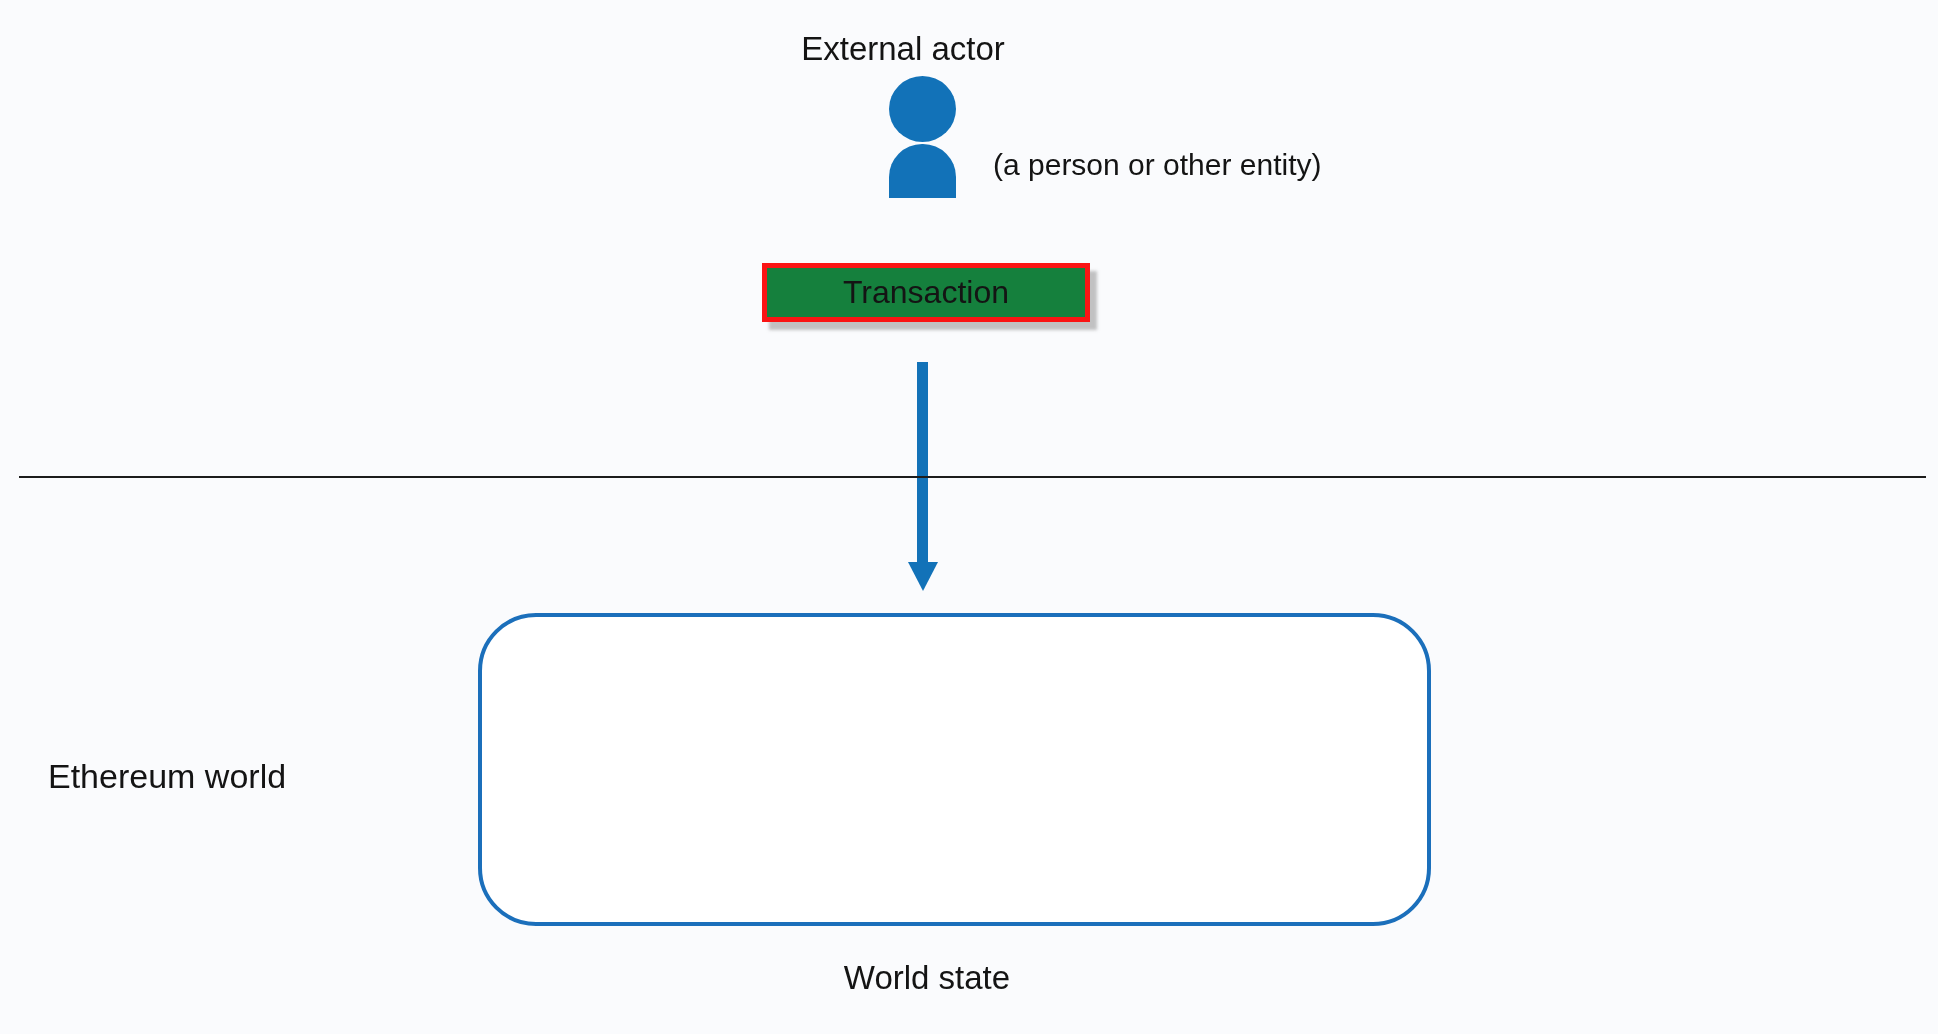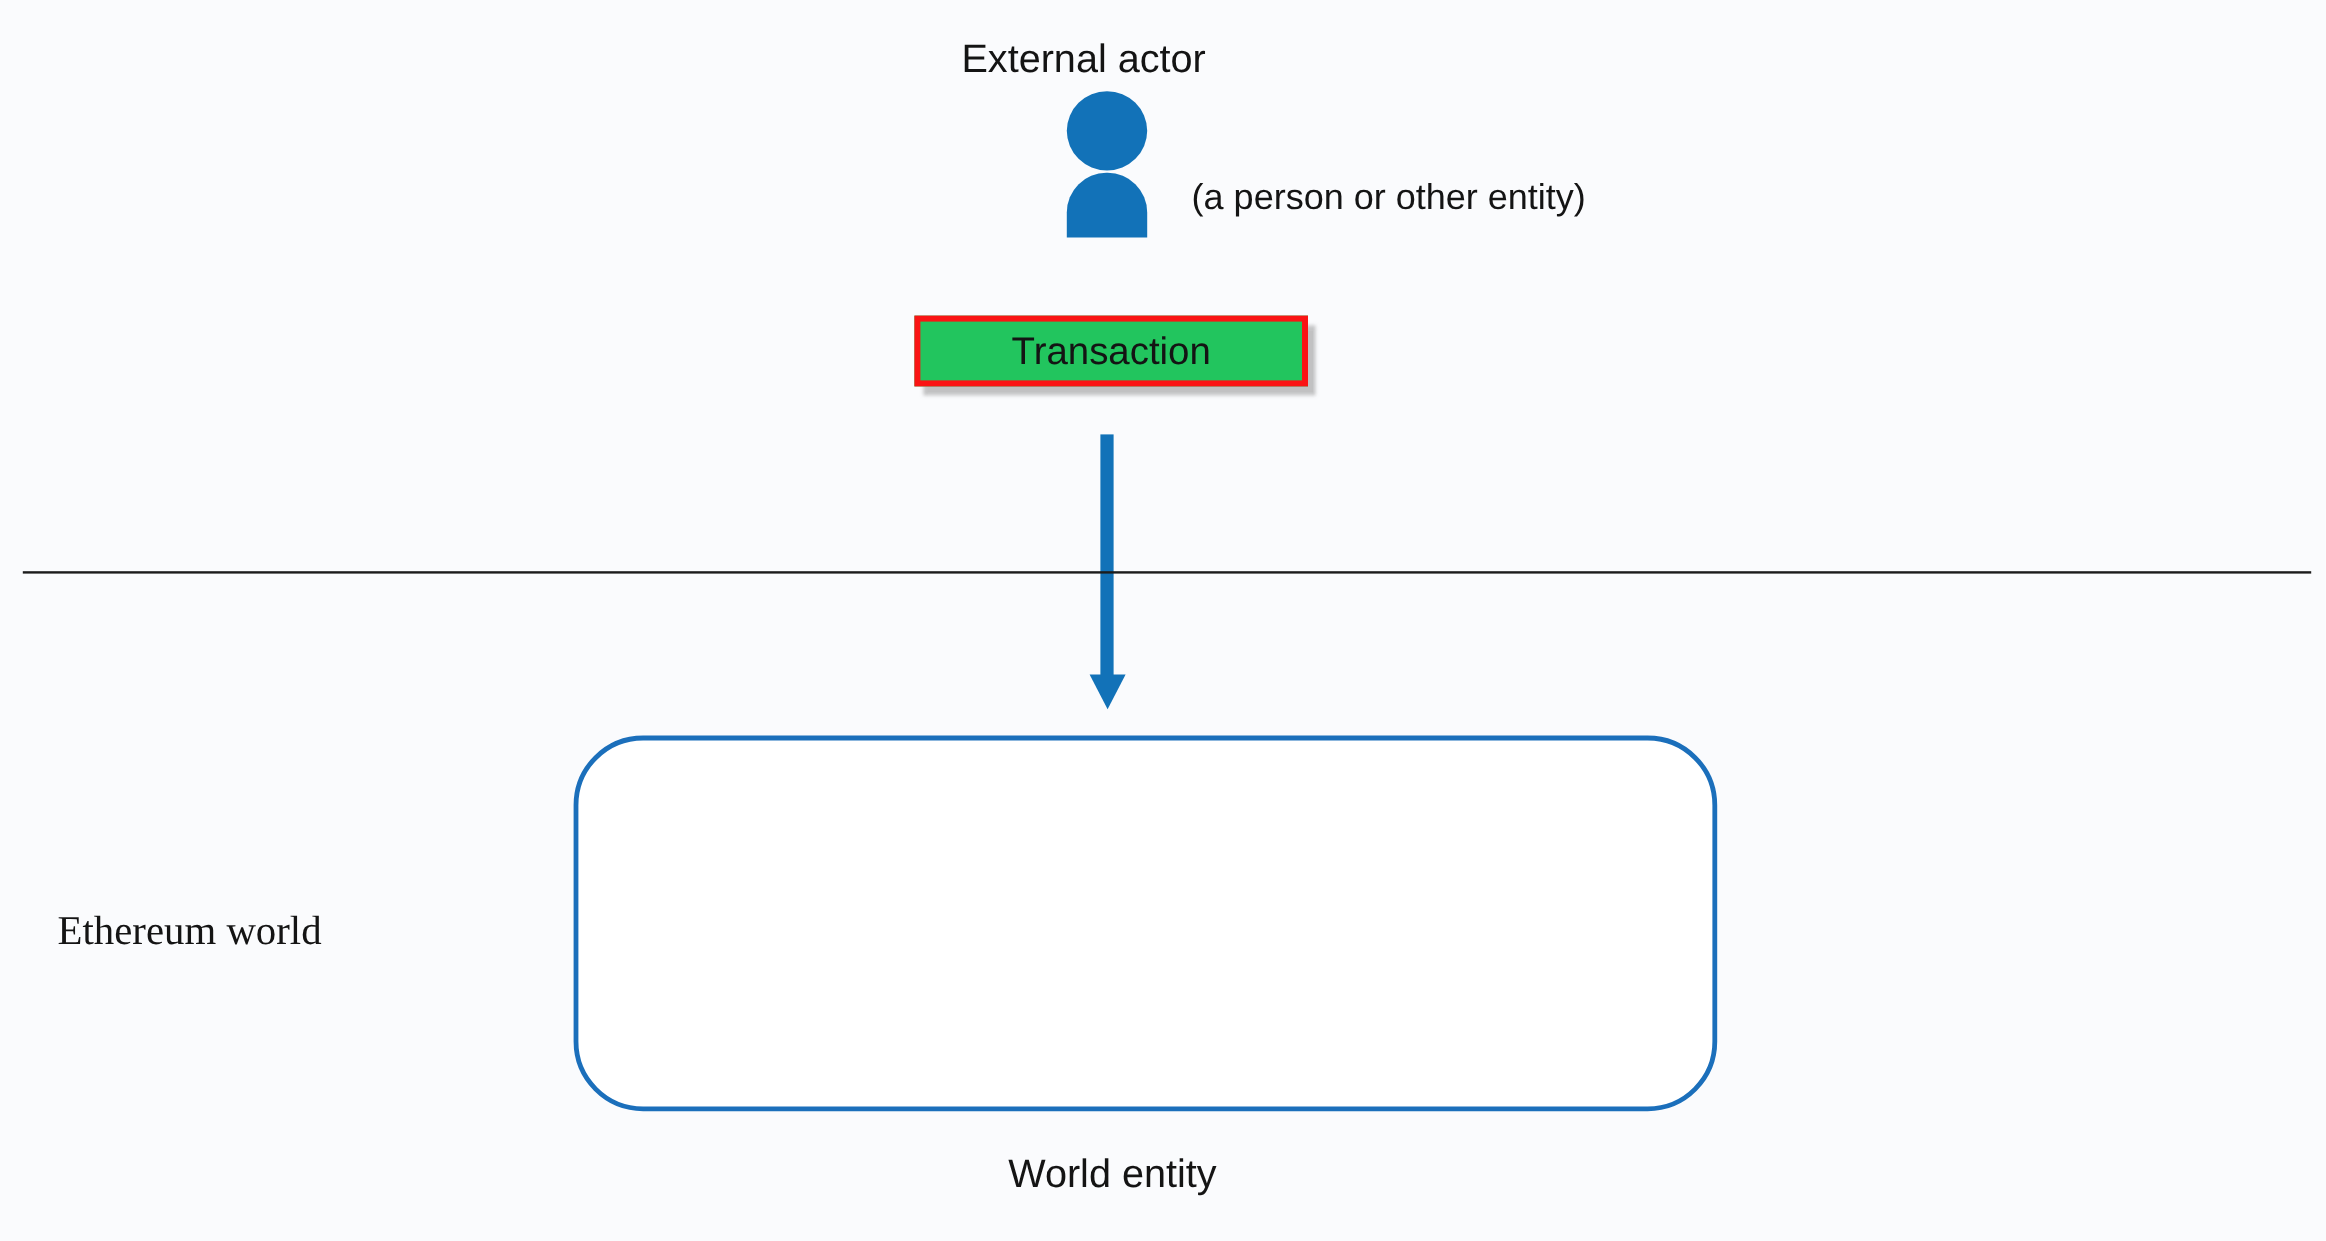--- a/index.html
+++ b/index.html
@@ -54,21 +54,21 @@
     font-size: 30px;
   }
 
   .transaction-box {
     position: absolute;
     left: 762px;
     top: 263px;
     width: 328px;
     height: 59px;
     box-sizing: border-box;
-    background: #22c55e;
+    background: #15803d;
     border: 5px solid var(--highlight-red, #fa1414);
     box-shadow: 7px 8px 3px 0 rgba(145, 145, 145, 0.55);
     display: flex;
     align-items: center;
     justify-content: center;
     font-size: 32px;
   }
 
   .arrow-shaft {
     position: absolute;
@@ -95,21 +95,20 @@
     top: 476px;
     width: 1907px;
     height: 2px;
     background: var(--divider-black, #1c1c1c);
   }
 
   .eth-label {
     left: 48px;
     top: 757px;
     font-size: 34px;
-    font-family: Liberation Serif, serif;
   }
 
   .world-box {
     position: absolute;
     left: 478px;
     top: 613px;
     width: 953px;
     height: 313px;
     box-sizing: border-box;
     background: #ffffff;
@@ -144,15 +143,15 @@
 
   <div class="arrow-shaft"></div>
   <div class="arrow-head"></div>
 
   <div class="divider"></div>
 
   <div class="label eth-label">Ethereum world</div>
 
   <div class="world-box"></div>
 
-  <div class="label world-label">World entity</div>
+  <div class="label world-label">World state</div>
 
 </div>
 
 </body></html>

